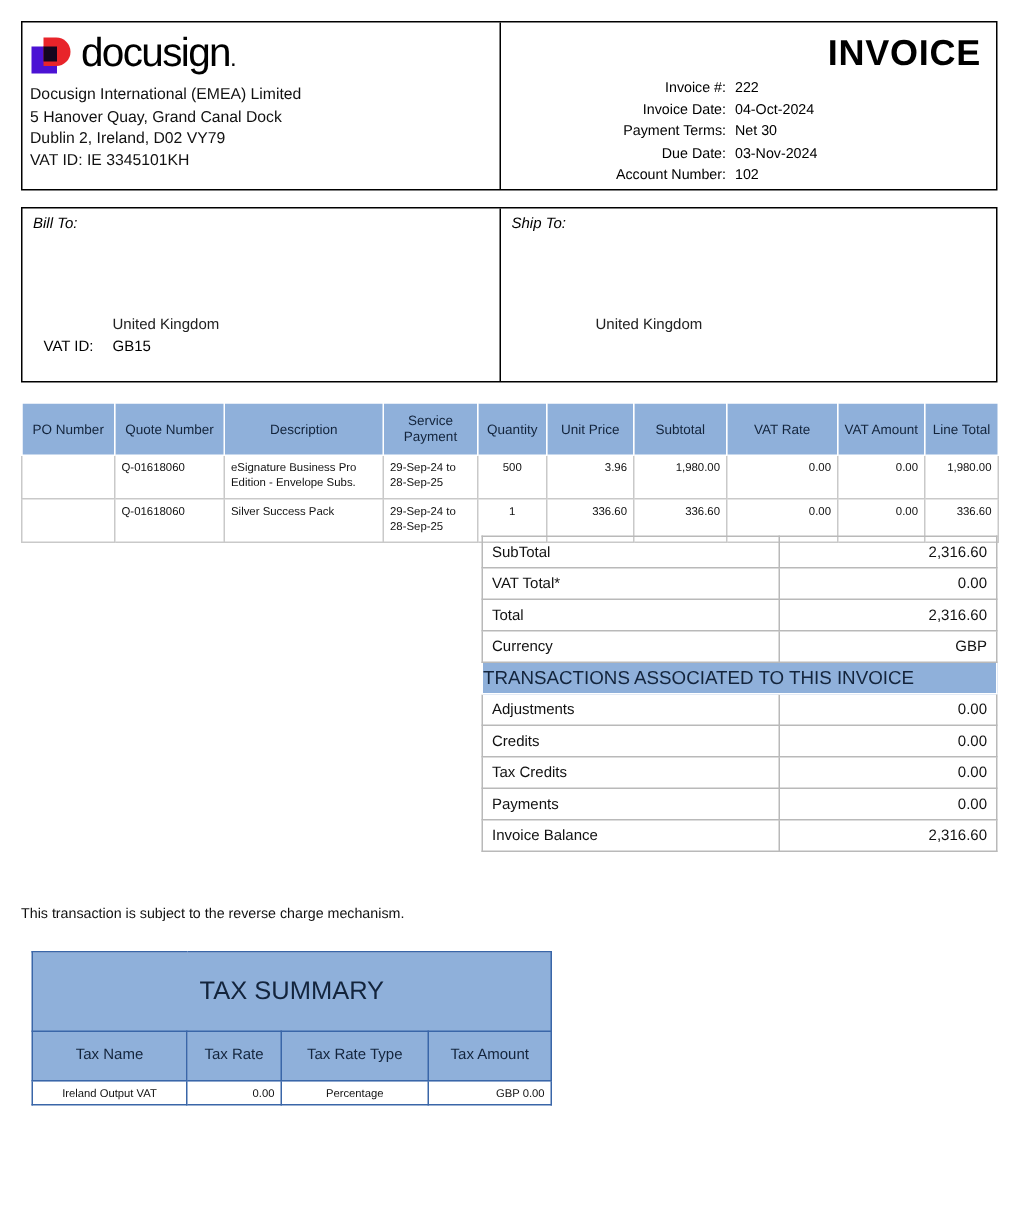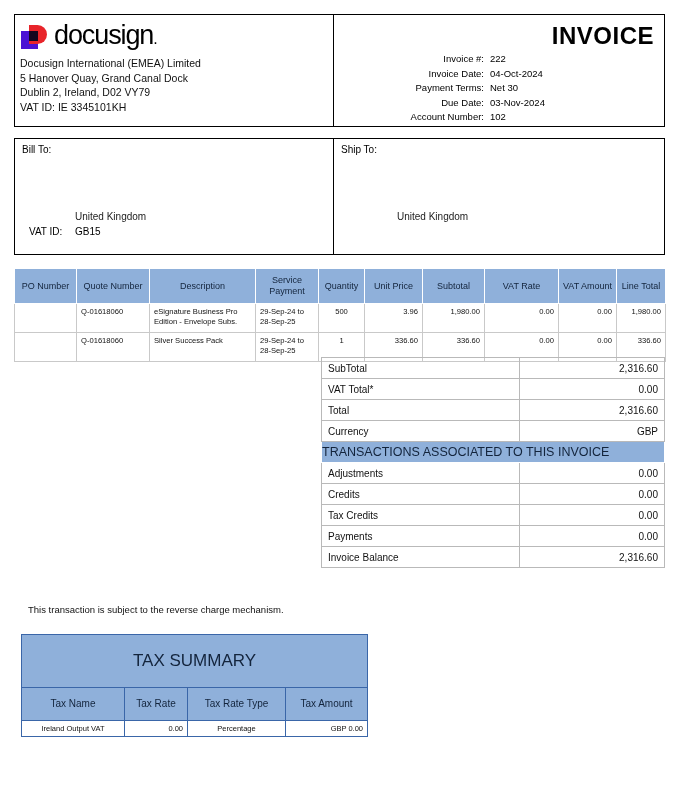--- a/index.html
+++ b/index.html
@@ -144,20 +144,21 @@
   }
   .party-right {
     flex: 1;
     box-sizing: border-box;
     position: relative;
     padding: 5px 0 0 7px;
   }
   .party-heading {
     font-size: 10px;
     line-height: 12px;
+    font-style: italic;
   }
   .party-country {
     position: absolute;
     left: 60px;
     bottom: 31px;
     font-size: 10px;
     line-height: 12px;
     color: #222;
   }
   .party-country.ship { left: 63px; }
@@ -233,21 +234,20 @@
   }
 
   
   .note {
     position: absolute;
     left: 14px;
     top: 604px;
     font-size: 9.5px;
     line-height: 12px;
     color: #111;
-    margin-left: 14px;
   }
 
   
   .tax-table {
     position: absolute;
     left: 21px;
     top: 634px;
     width: 346px;
     border-collapse: collapse;
     table-layout: fixed;

